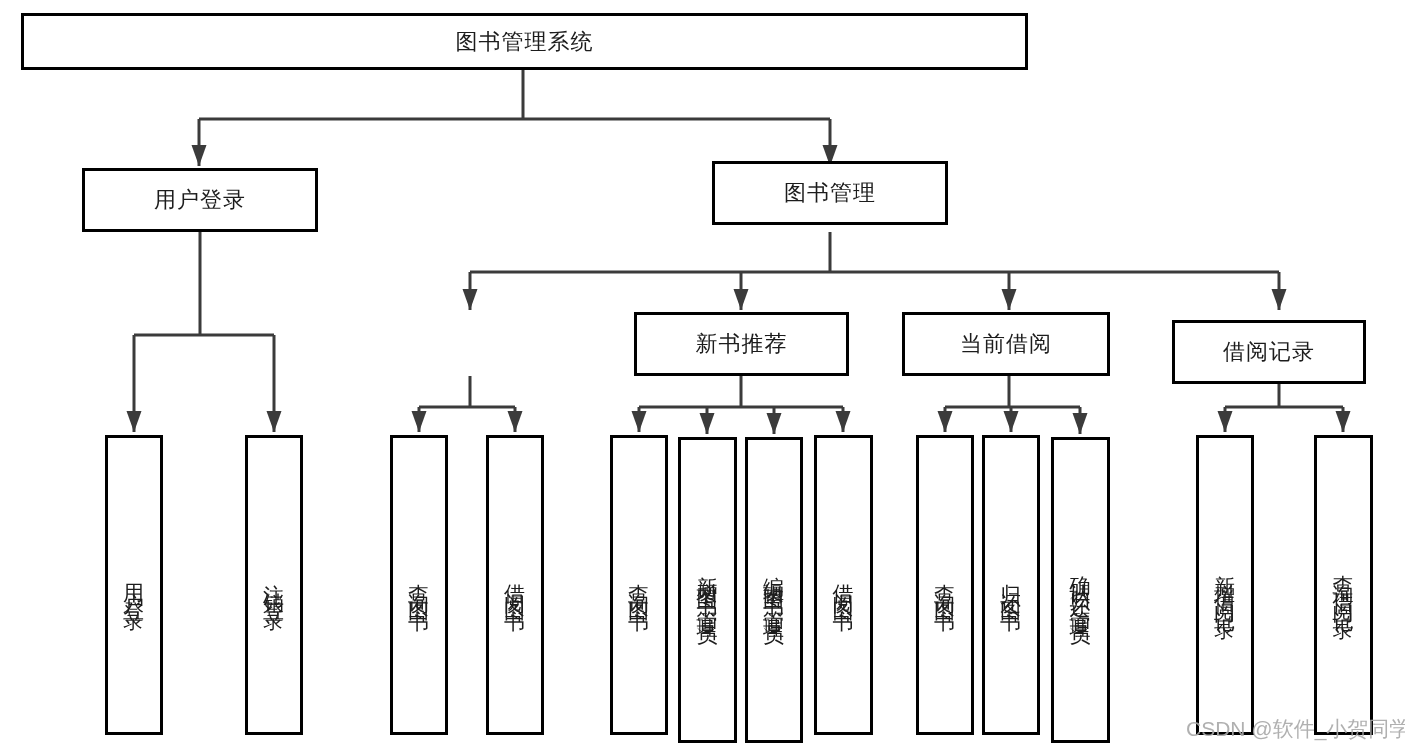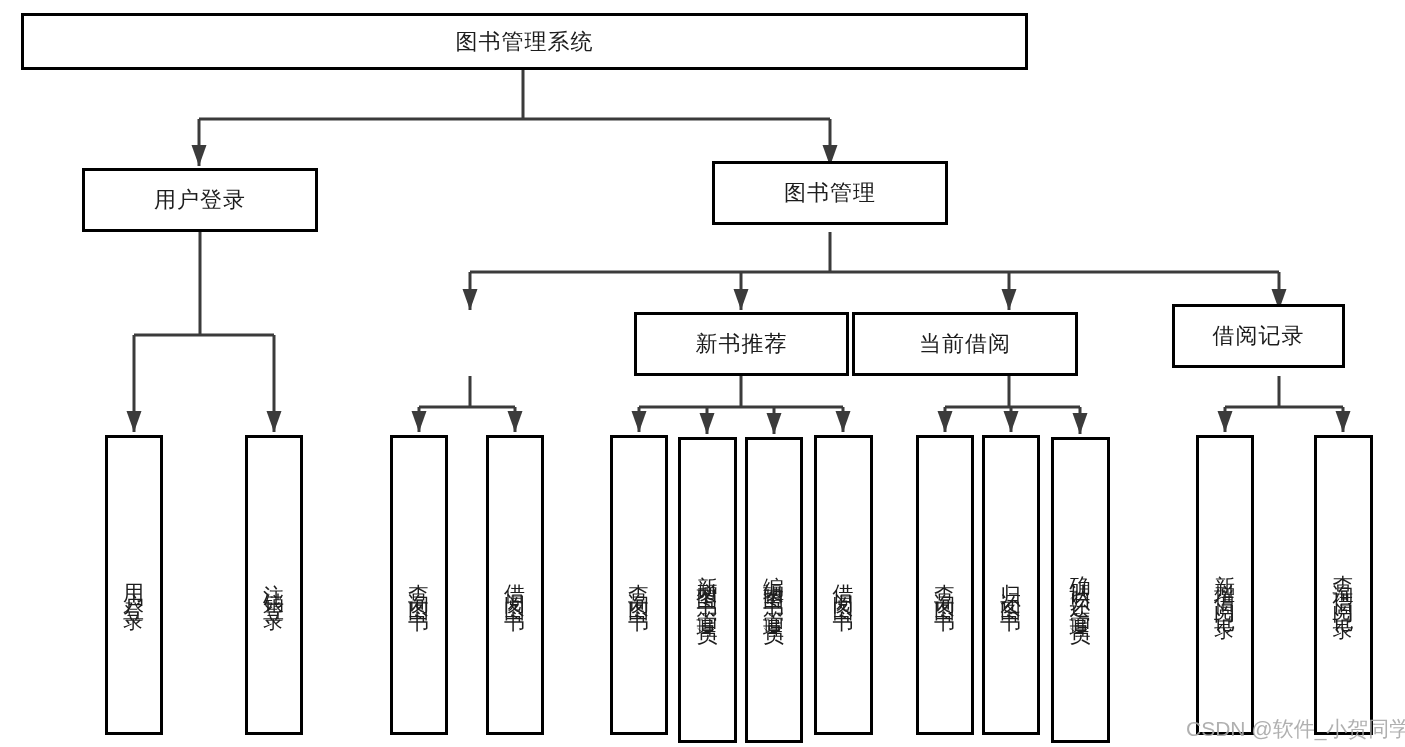--- a/index.html
+++ b/index.html
@@ -94,24 +94,24 @@
   <div class="node" style="left:82px;top:168px;width:236px;height:64px">
     <span class="hlabel">用户登录</span>
   </div>
   <div class="node" style="left:712px;top:161px;width:236px;height:64px">
     <span class="hlabel">图书管理</span>
   </div>
 
   <div class="node" style="left:634px;top:312px;width:215px;height:64px">
     <span class="hlabel">新书推荐</span>
   </div>
-  <div class="node" style="left:852px;top:312px;width:226px;height:64px">
+  <div class="node" style="left:902px;top:312px;width:208px;height:64px">
     <span class="hlabel">当前借阅</span>
   </div>
-  <div class="node" style="left:1172px;top:304px;width:173px;height:64px">
+  <div class="node" style="left:1172px;top:320px;width:194px;height:64px">
     <span class="hlabel">借阅记录</span>
   </div>
 
   <div class="node leaf" style="left:105px;top:435px;width:58px;height:300px">
     <span class="vlabel">用户登录</span>
   </div>
   <div class="node leaf" style="left:245px;top:435px;width:58px;height:300px">
     <span class="vlabel">注销登录</span>
   </div>
 

